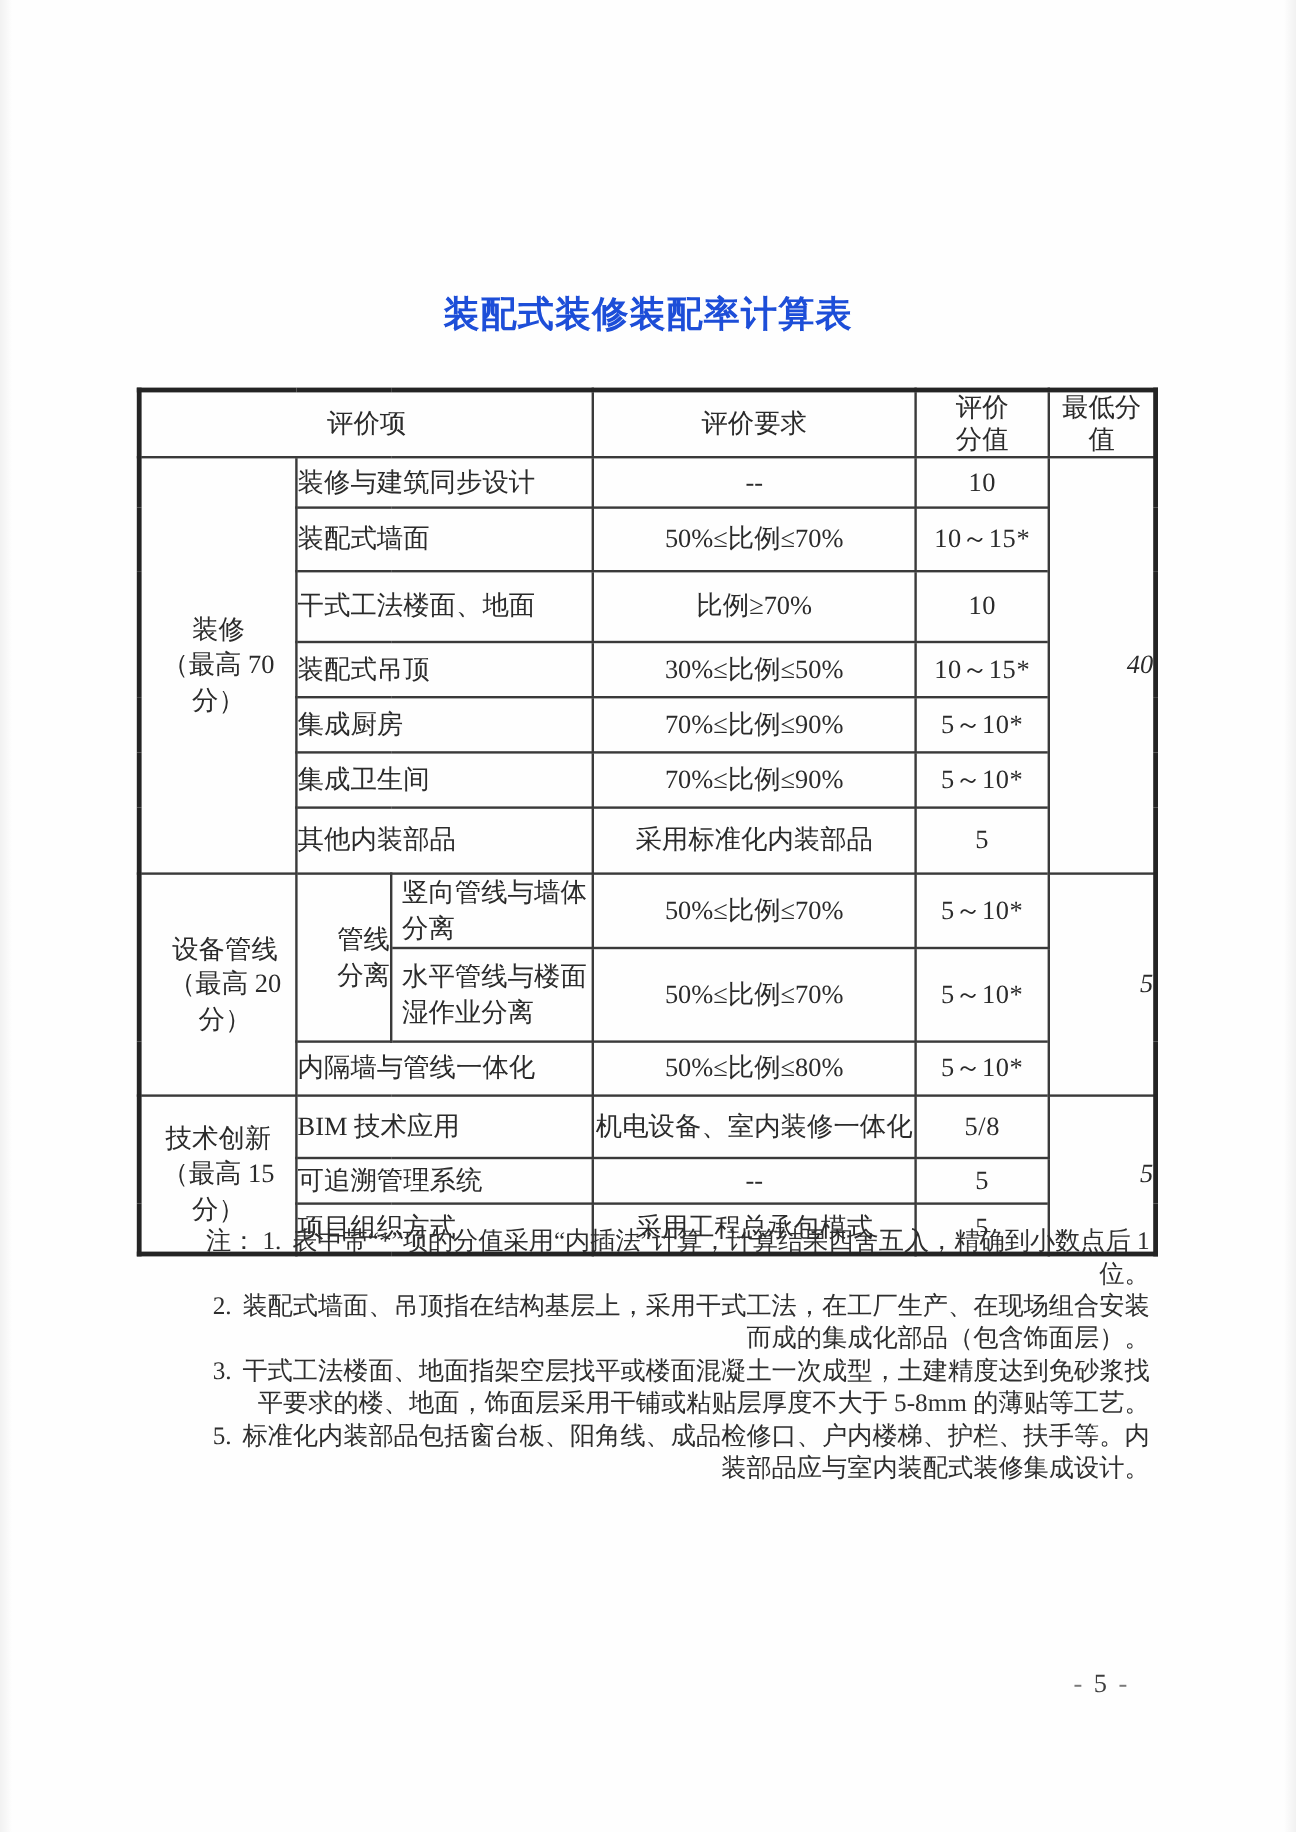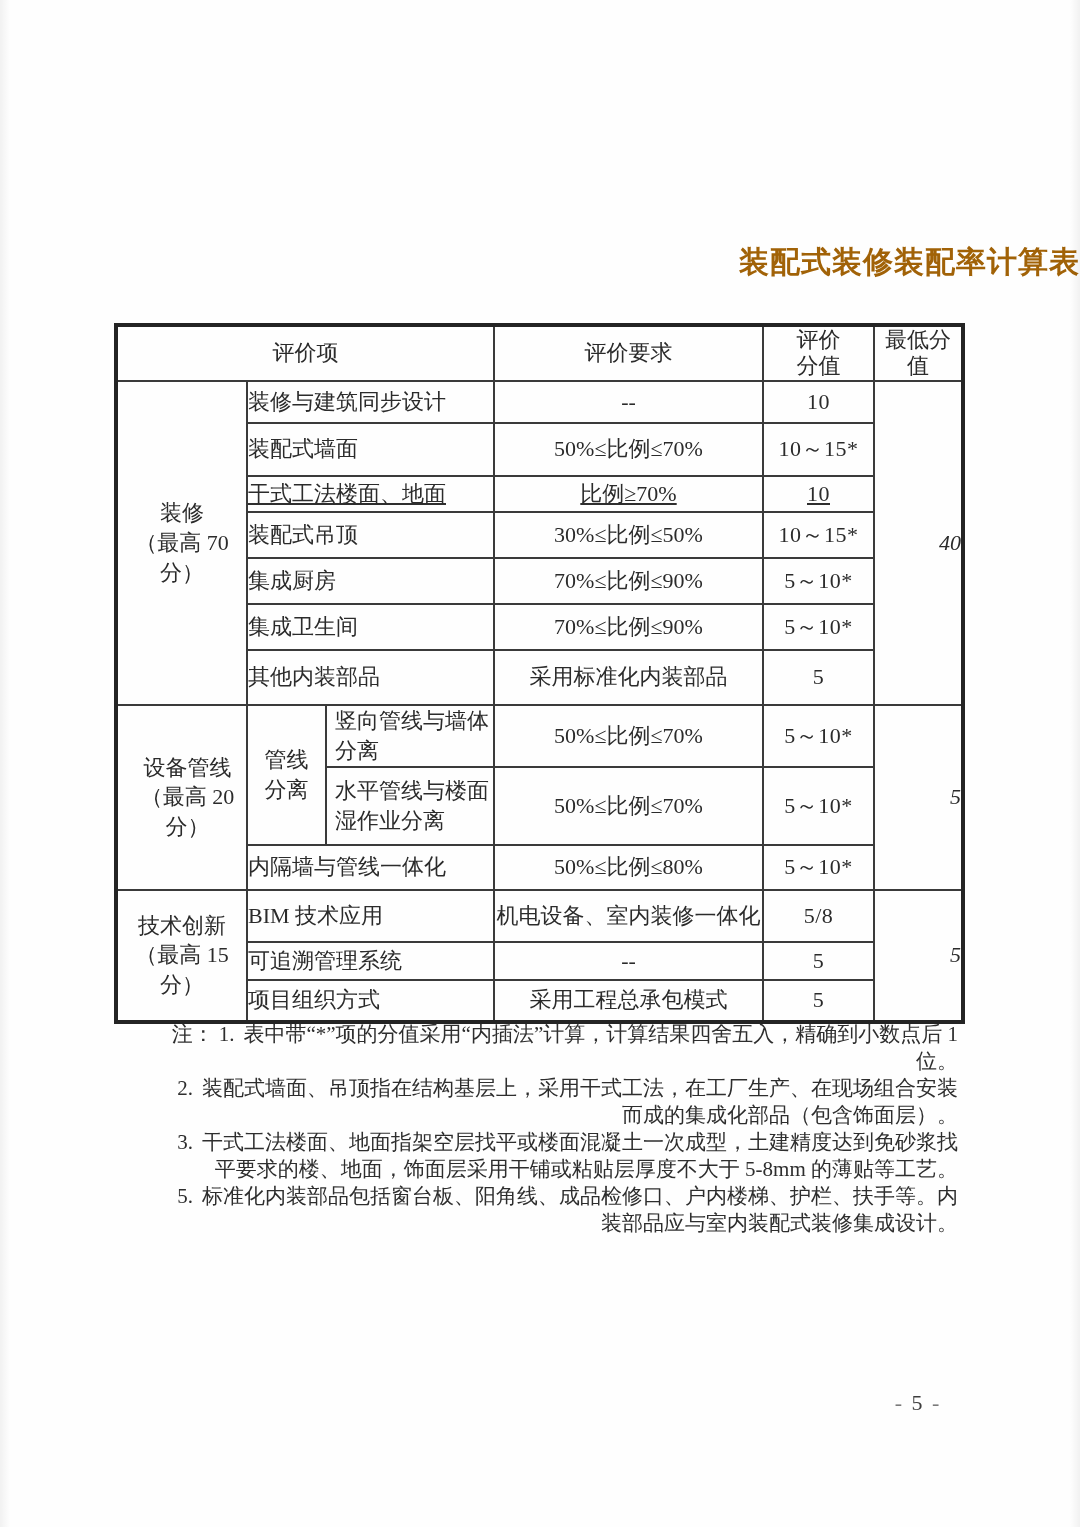--- a/index.html
+++ b/index.html
@@ -16,26 +16,26 @@
   
   .page::before, .page::after {
     content: ""; position: absolute; top: 0; bottom: 0; width: 10px; pointer-events: none;
   }
   .page::before { left: 0;  background: linear-gradient(to right, rgba(0,0,0,0.05), rgba(0,0,0,0)); }
   .page::after  { right: 0; background: linear-gradient(to left,  rgba(0,0,0,0.05), rgba(0,0,0,0)); }
 
   .doc-title {
     position: absolute;
     top: 242px; left: 0; width: 100%;
-    text-align: right;
+    text-align: center;
     font-family: "Liberation Sans", "DejaVu Sans", sans-serif;
     font-weight: 700;
     font-size: 30px;
     letter-spacing: 1px;
-    color: #a16207;
+    color: #1d4ed8;
   }
 
   table.rate-table {
     position: absolute;
     top: 323px; left: 114px;
     border-collapse: collapse;
     table-layout: fixed;
     border: 4px solid #242424;
   }
   .rate-table col.cA { width: 131px; }
@@ -54,21 +54,21 @@
     padding: 0;
     line-height: 1.35;
   }
   .rate-table th { text-align: center; line-height: 1.2; }
   .c-item  { text-align: left; padding: 2px 6px 2px 13px; }
   .c-req   { text-align: center; }
   .c-score { text-align: center; letter-spacing: 0.5px; }
   .c-min   { text-align: right; font-style: italic; }
   .c-group { text-align: center; line-height: 1.5; }
   .c-group.align-left { text-align: center; padding-left: 11px; }
-  .c-sub   { text-align: center; padding-left: 11px; line-height: 1.5; }
+  .c-sub   { text-align: right; padding-left: 11px; line-height: 1.5; }
 
   .notes {
     position: absolute;
     top: 1021px; left: 0; width: 1080px;
     font-size: 21px;
     line-height: 27px;
     color: #2e2e2e;
   }
   .note-list { margin: 0 122px 0 158px; }
   .note { padding-left: 8px; text-indent: -6px; text-align: right; }
@@ -126,21 +126,21 @@
         <td class="c-item" colspan="2">装修与建筑同步设计</td>
         <td class="c-req">--</td>
         <td class="c-score">10</td>
         <td class="c-min" rowspan="7">40</td>
       </tr>
       <tr style="height:53px;">
         <td class="c-item" colspan="2">装配式墙面</td>
         <td class="c-req">50%≤比例≤70%</td>
         <td class="c-score">10～15*</td>
       </tr>
-      <tr style="height:36px;text-decoration:underline;">
+      <tr style="height:59px;">
         <td class="c-item" colspan="2">干式工法楼面、地面</td>
         <td class="c-req">比例≥70%</td>
         <td class="c-score">10</td>
       </tr>
       <tr style="height:46px;">
         <td class="c-item" colspan="2">装配式吊顶</td>
         <td class="c-req">30%≤比例≤50%</td>
         <td class="c-score">10～15*</td>
       </tr>
       <tr style="height:46px;">

